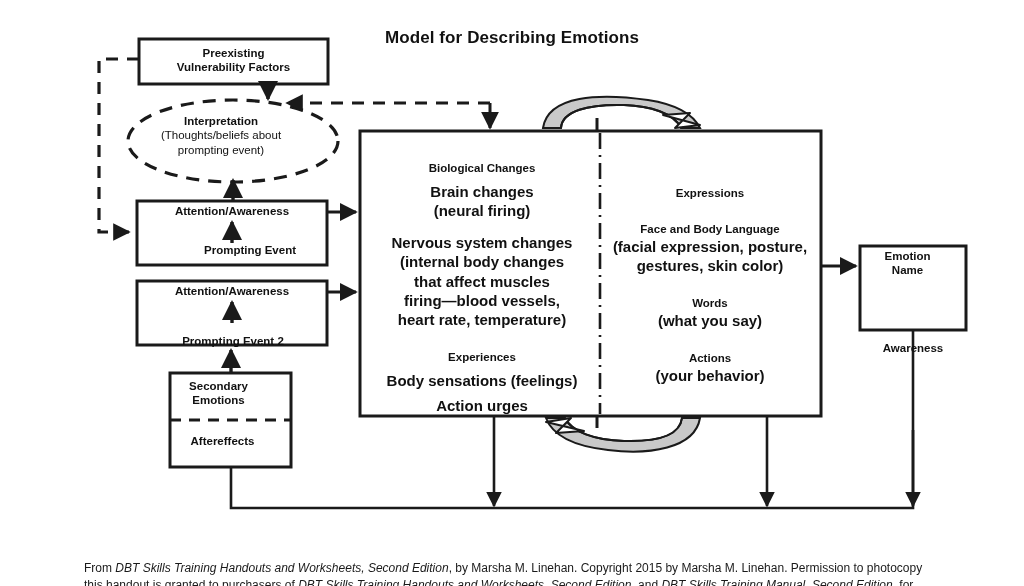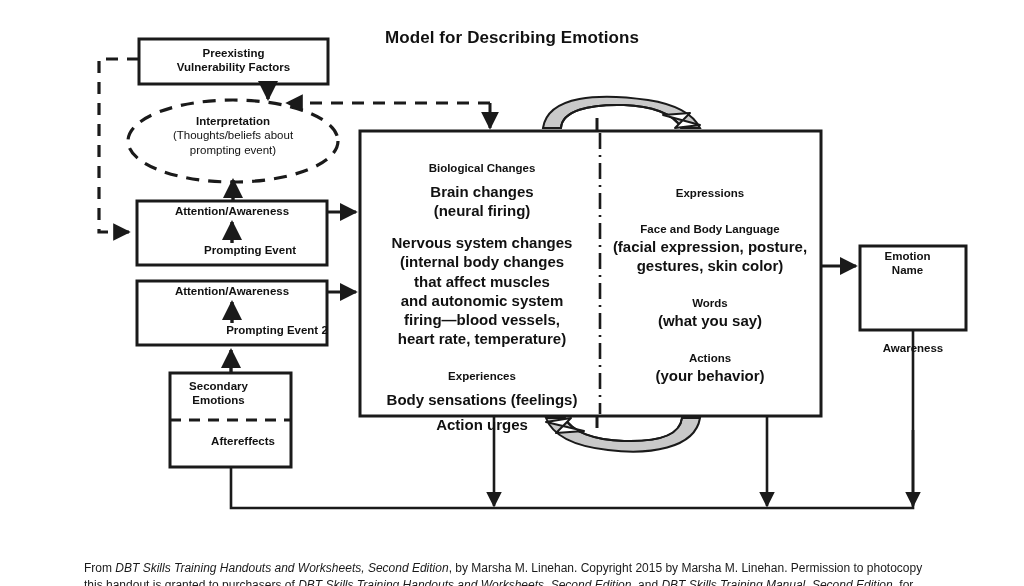--- a/index.html
+++ b/index.html
@@ -181,66 +181,65 @@
                C 594 440, 572 432, 565 418" fill="none" stroke="#1a1a1a" stroke-width="2"></path>
       <path d="M 584 431 L 546 422 L 571 418 L 556 433 Z" fill="#ffffff" stroke="#1a1a1a" stroke-width="2" stroke-linejoin="round"></path>
     </g>
   </svg>
 
   <div class="tbox node-label" style="left:139px; top:46px; width:189px;">
     <div>Preexisting</div>
     <div>Vulnerability Factors</div>
   </div>
 
-  <div class="tbox" style="left:128px; top:114px; width:210px;">
+  <div class="tbox" style="left:116px; top:114px; width:210px;">
     <div class="ellipse-title">Interpretation</div>
     <div class="ellipse-sub">(Thoughts/beliefs about</div>
     <div class="ellipse-sub">prompting event)</div>
   </div>
 
   <div class="tbox node-label" style="left:137px; top:204px; width:190px;">
     <div>Attention/Awareness</div>
   </div>
   <div class="tbox node-label" style="left:137px; top:243px; width:226px;">
     <div>Prompting Event</div>
   </div>
 
   <div class="tbox node-label" style="left:137px; top:284px; width:190px;">
     <div>Attention/Awareness</div>
   </div>
-  <div class="tbox node-label" style="left:137px; top:323px; width:192px;padding-left:44px;">
+  <div class="tbox node-label" style="left:137px; top:334px; width:192px;">
     <div>Prompting Event 2</div>
   </div>
 
   <div class="tbox node-label" style="left:170px; top:379px; width:97px;">
     <div>Secondary</div>
     <div>Emotions</div>
   </div>
-  <div class="tbox node-label" style="left:170px; top:434px; width:105px;text-align:right;">
+  <div class="tbox node-label" style="left:170px; top:434px; width:105px;">
     <div>Aftereffects</div>
   </div>
 
   <div class="tbox node-label" style="left:860px; top:249px; width:95px;">
     <div>Emotion</div>
     <div>Name</div>
   </div>
   <div class="tbox node-label" style="left:860px; top:305px; width:106px;margin-top:36px;">
     <div>Awareness</div>
   </div>
 
   <div class="tbox" style="left:368px; top:162px; width:228px;">
     <div class="col-head">Biological Changes</div>
     <div class="col-gap-s"></div>
     <div class="col-body">Brain changes</div>
     <div class="col-body">(neural firing)</div>
     <div class="col-gap-m"></div>
     <div class="col-body">Nervous system changes</div>
     <div class="col-body">(internal body changes</div>
     <div class="col-body">that affect muscles</div>
-    <div class="col-body">and autonomic system</div>
     <div class="col-body">firing—blood vessels,</div>
     <div class="col-body">heart rate, temperature)</div>
     <div class="col-gap-l"></div>
     <div class="col-head">Experiences</div>
     <div class="col-gap-s"></div>
     <div class="col-body">Body sensations (feelings)</div>
     <div style="height:6px"></div>
     <div class="col-body">Action urges</div>
   </div>
 

